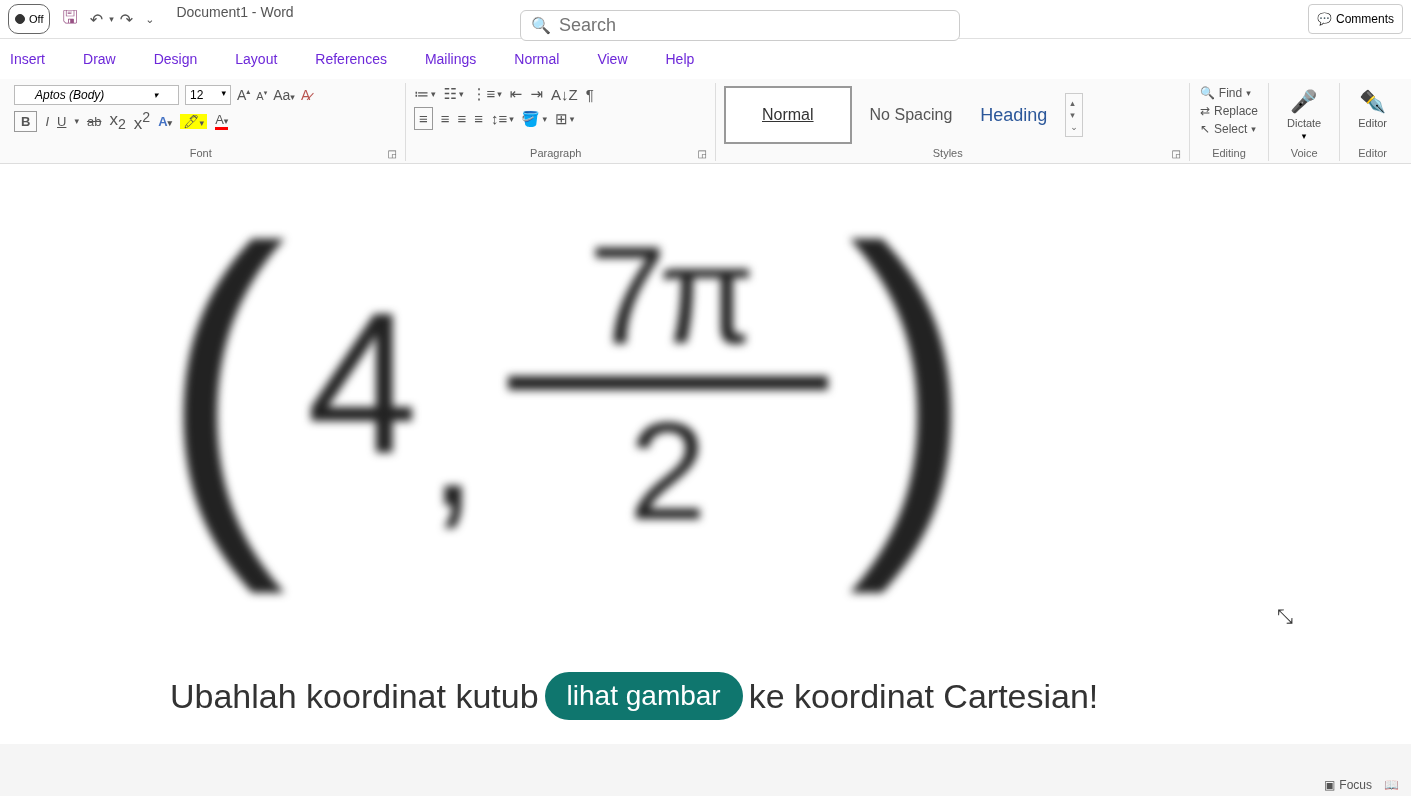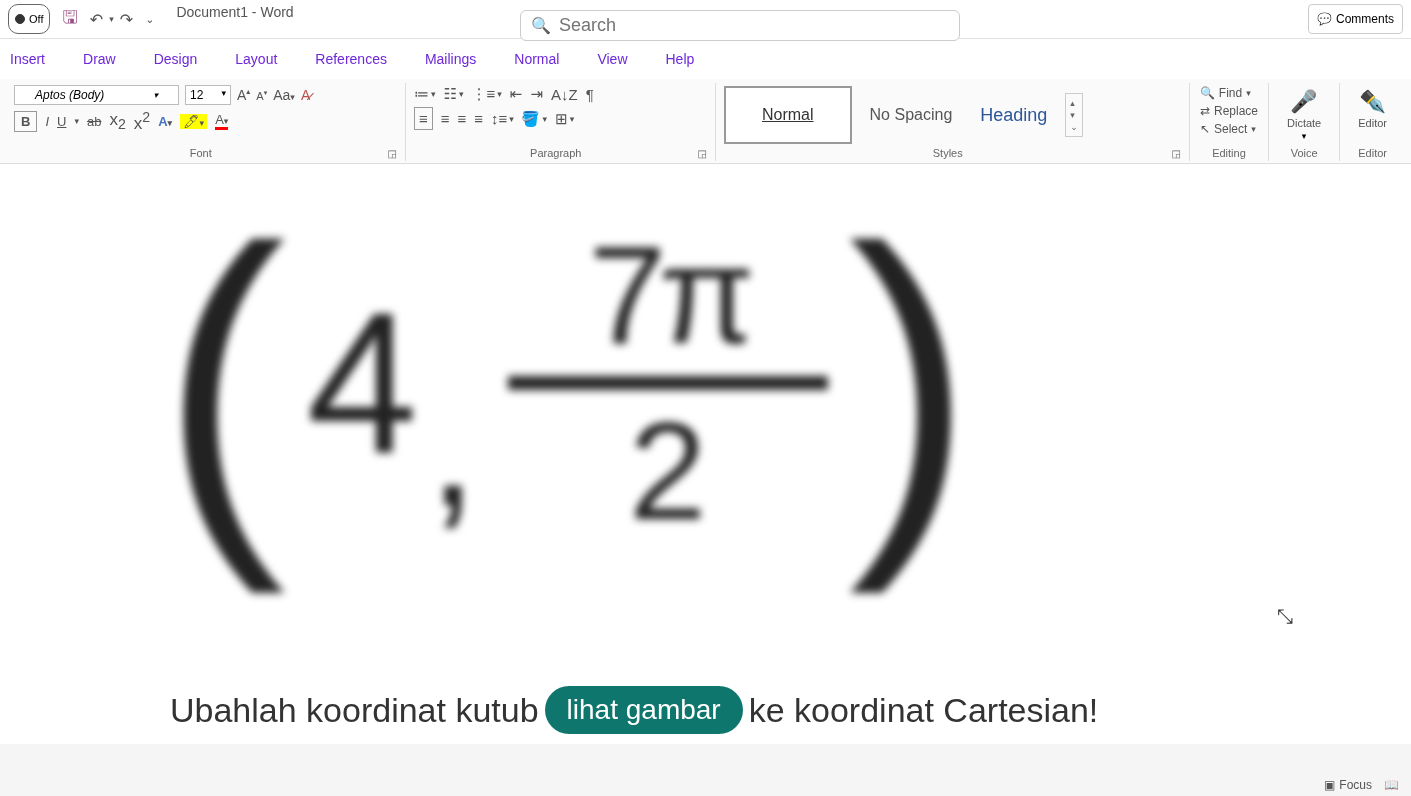--- a/index.html
+++ b/index.html
@@ -70,21 +70,21 @@
 .equation { position: absolute; top: 0; left: 160px; display: flex; align-items: center; font-family: 'Cambria Math', 'Times New Roman', serif; filter: blur(4px); }
 .paren { font-size: 380px; font-weight: 300; color: #222; }
 .eq-content { display: flex; align-items: center; gap: 30px; padding: 0 20px; }
 .four { font-size: 200px; color: #222; }
 .comma { font-size: 180px; color: #222; margin-top: 120px; margin-left: -20px; }
 .frac { display: flex; flex-direction: column; align-items: center; }
 .frac .top { font-size: 140px; color: #222; letter-spacing: -8px; }
 .frac .bar { width: 320px; height: 14px; background: #222; }
 .frac .bot { font-size: 140px; color: #222; }
 
-.question { position: absolute; bottom: 10px; left: 170px; right: 50px; font-size: 34px; color: #333; display: flex; align-items: center; gap: 6px; flex-wrap: wrap; font-family: sans-serif; }
+.question { position: absolute; bottom: 24px; left: 170px; right: 50px; font-size: 34px; color: #333; display: flex; align-items: center; gap: 6px; flex-wrap: wrap; font-family: sans-serif; }
 .pill { background: #0f766e; color: #fff; border-radius: 26px; padding: 8px 22px; font-size: 28px; font-weight: 500; }
 
 .cursor-icon { position: absolute; bottom: 116px; right: 118px; font-size: 20px; color: #333; }
 
 
 .status-bar { position: absolute; bottom: 0; left: 0; right: 0; display: flex; justify-content: flex-end; align-items: center; padding: 4px 12px; gap: 12px; font-size: 12px; color: #555; }
 .status-item { display: flex; align-items: center; gap: 4px; cursor: pointer; }
 
 .dialog-launcher { font-size: 10px; color: #666; align-self: flex-end; cursor: pointer; }
 </style>

